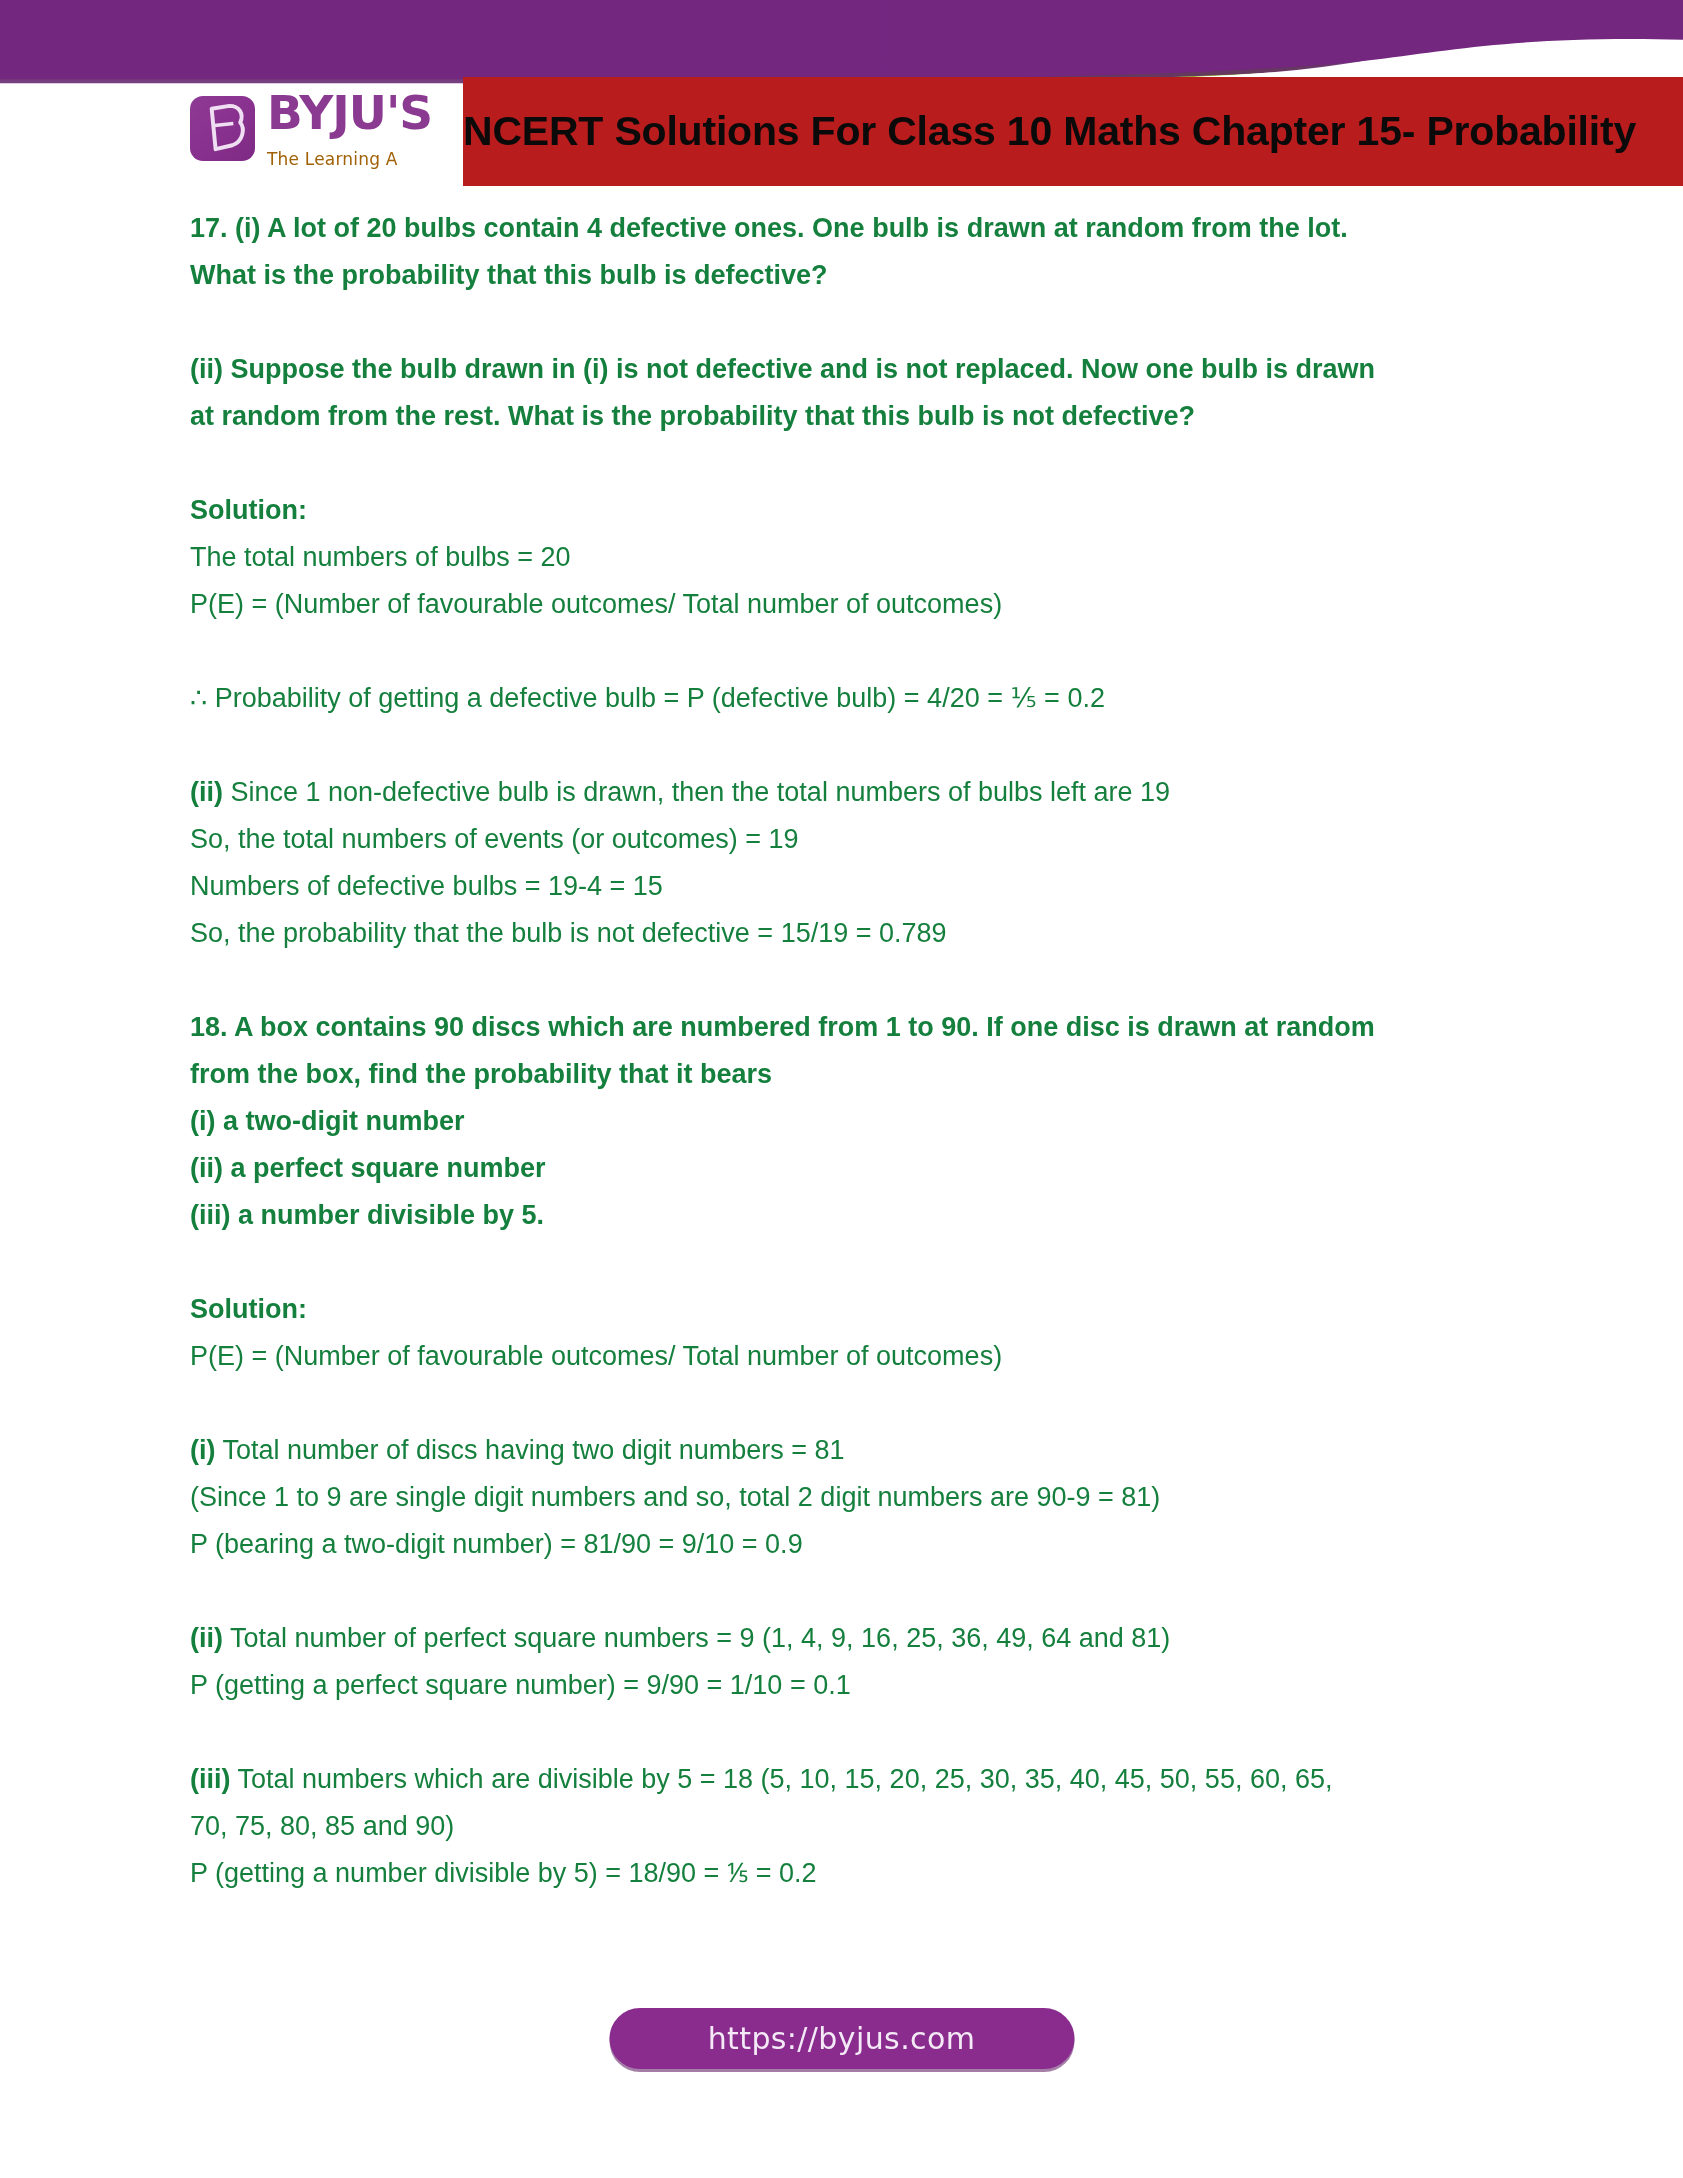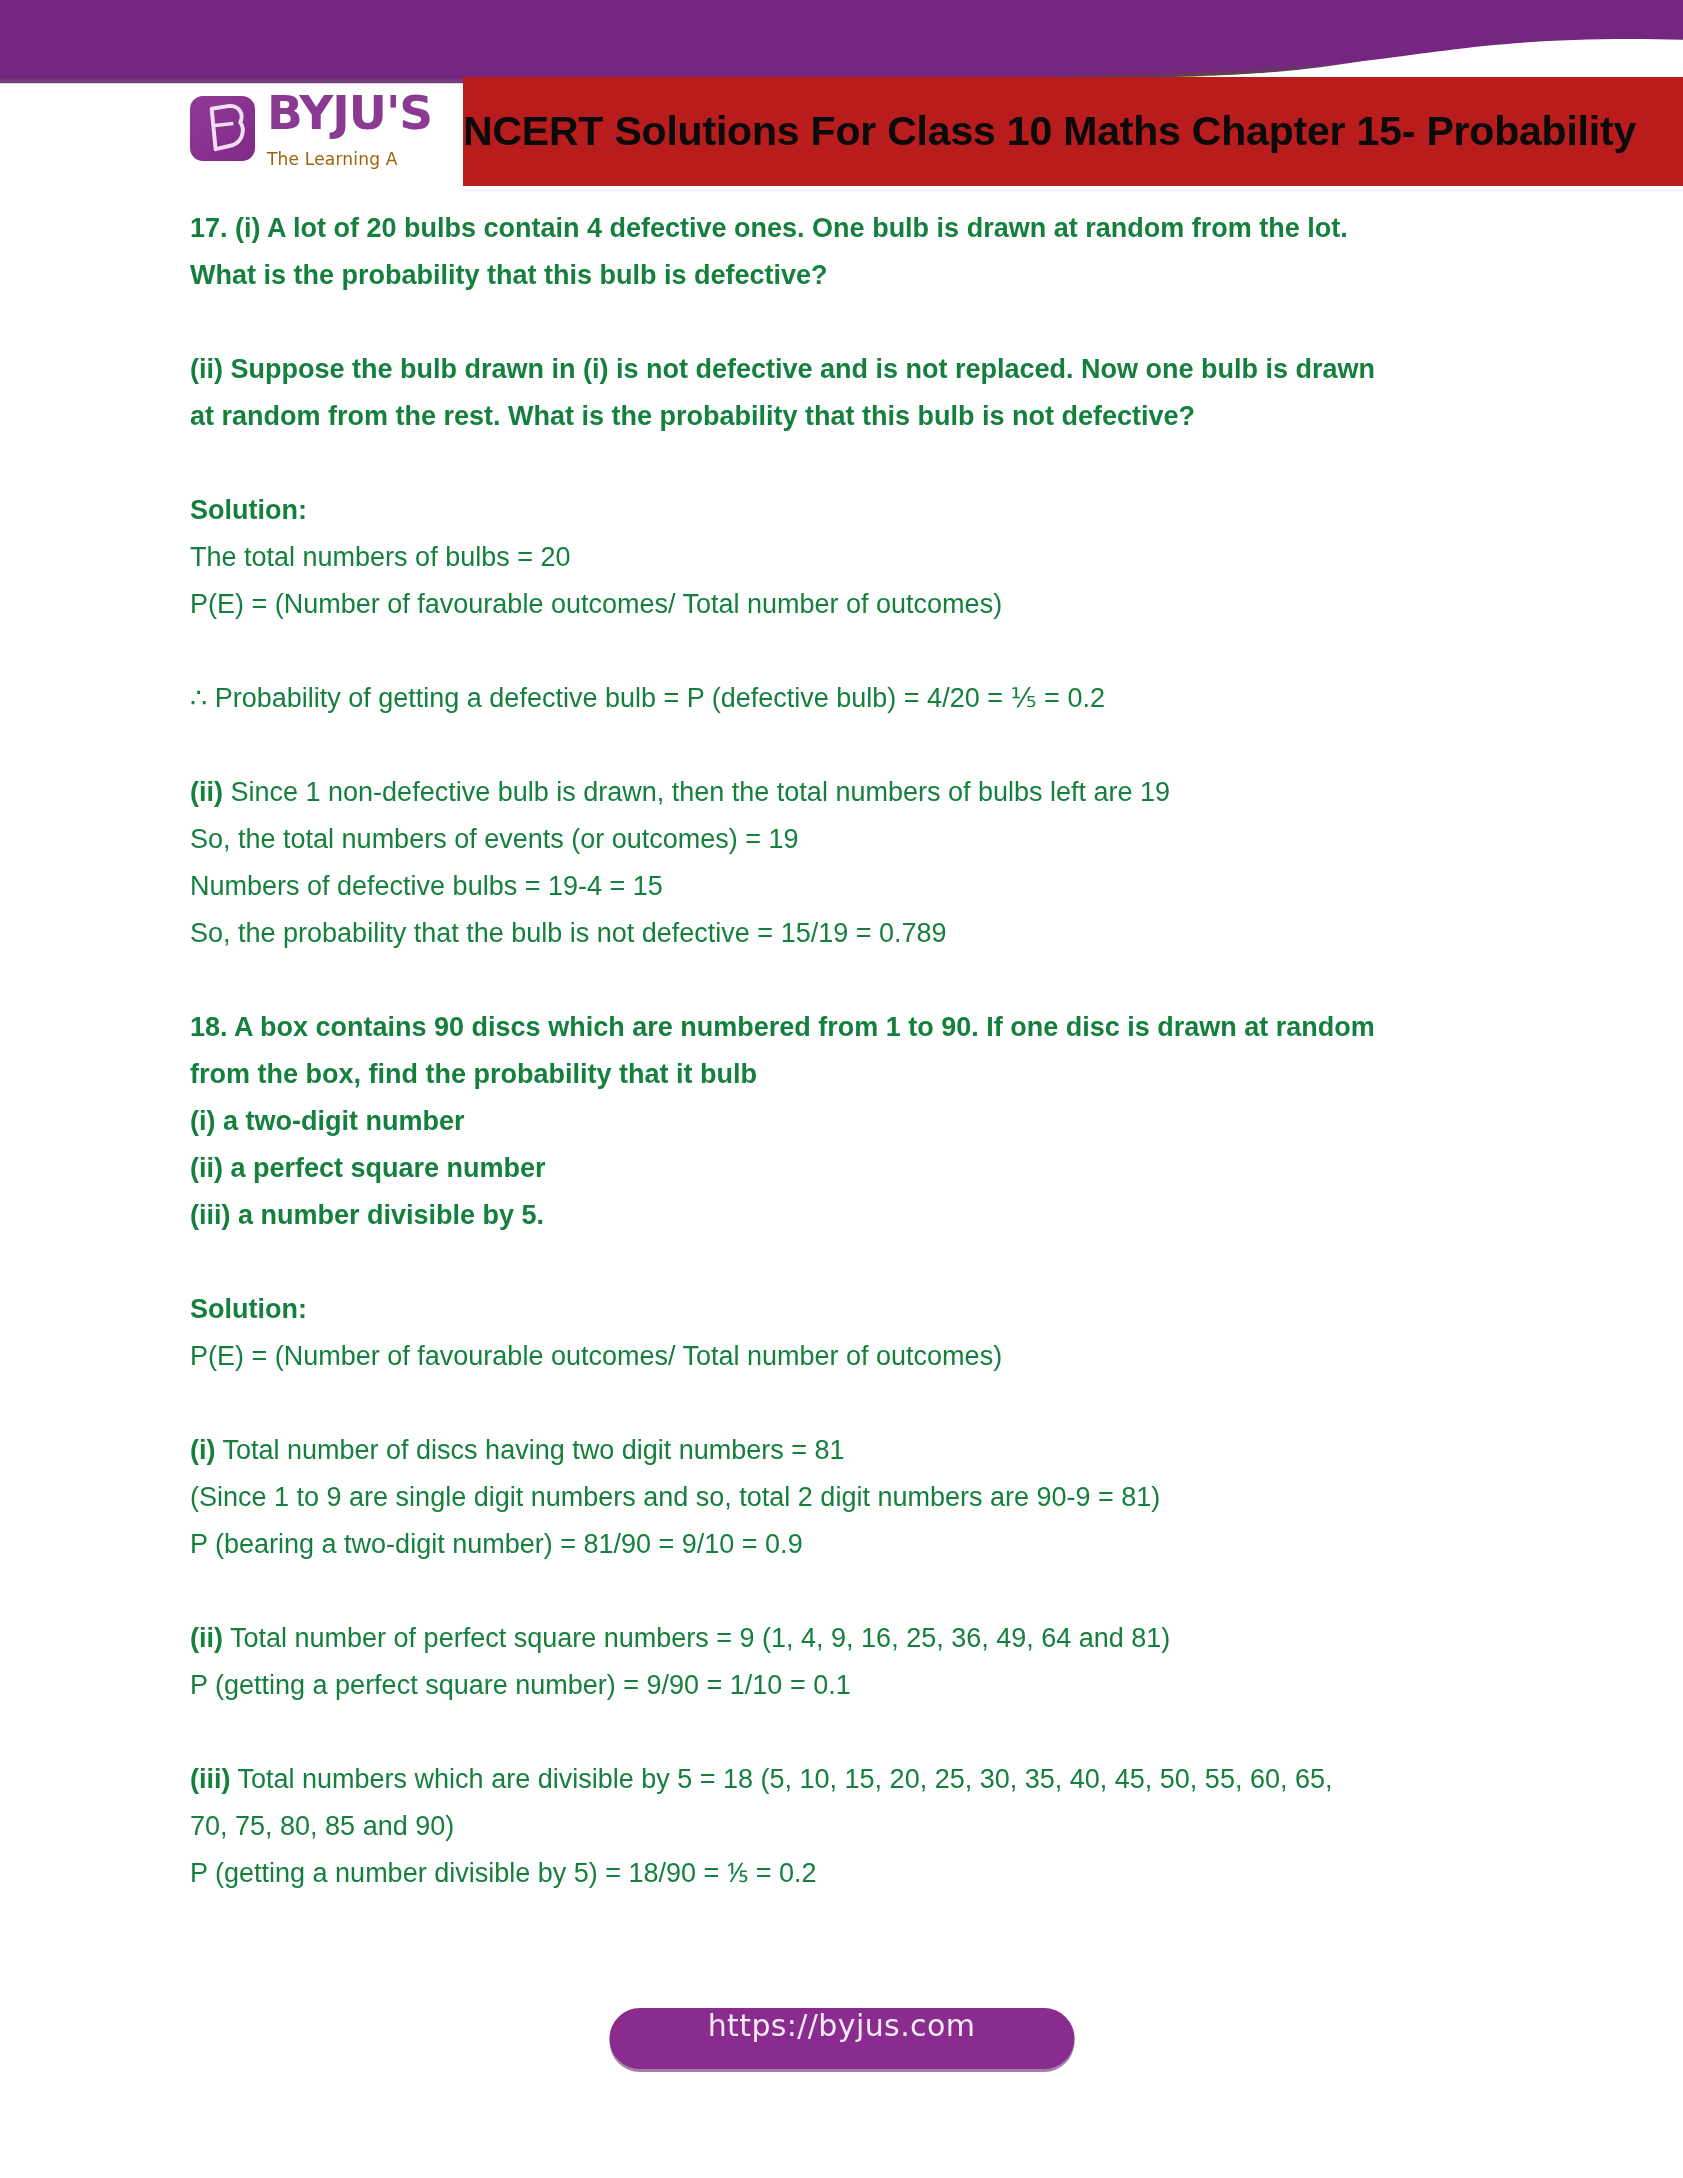--- a/index.html
+++ b/index.html
@@ -120,20 +120,21 @@
     position: absolute;
     left: 50%;
     transform: translateX(-50%);
     top: 2008px;
     width: 465px;
     height: 61px;
     border-radius: 34px;
     background: #8a2b8e;
     box-shadow: 0 3px 0 rgba(90,20,95,.55);
     display: flex;
+    align-items: center;
     justify-content: center;
   }
   .footer-pill .url {
     font-family: "DejaVu Sans", sans-serif;
     font-size: 30px;
     color: #f4e9f6;
     letter-spacing: 0.4px;
   }
 </style>
 </head>
@@ -193,21 +194,21 @@
   <div class="line">∴ Probability of getting a defective bulb = P (defective bulb) = 4/20 = ⅕ = 0.2</div>
   <div class="gap-lg"></div>
 
   <div class="line"><span class="lead">(ii)</span><span> Since 1 non-defective bulb is drawn, then the total numbers of bulbs left are 19</span></div>
   <div class="line">So, the total numbers of events (or outcomes) = 19</div>
   <div class="line">Numbers of defective bulbs = 19-4 = 15</div>
   <div class="line">So, the probability that the bulb is not defective = 15/19 = 0.789</div>
   <div class="gap-lg"></div>
 
   <div class="line q">18. A box contains 90 discs which are numbered from 1 to 90. If one disc is drawn at random</div>
-  <div class="line q">from the box, find the probability that it bulb</div>
+  <div class="line q">from the box, find the probability that it bears</div>
   <div class="line q">(i) a two-digit number</div>
   <div class="line q">(ii) a perfect square number</div>
   <div class="line q">(iii) a number divisible by 5.</div>
   <div class="gap-lg"></div>
 
   <div class="line q">Solution:</div>
   <div class="line">P(E) = (Number of favourable outcomes/ Total number of outcomes)</div>
   <div class="gap-lg"></div>
 
   <div class="line"><span class="lead">(i)</span><span> Total number of discs having two digit numbers = 81</span></div>

